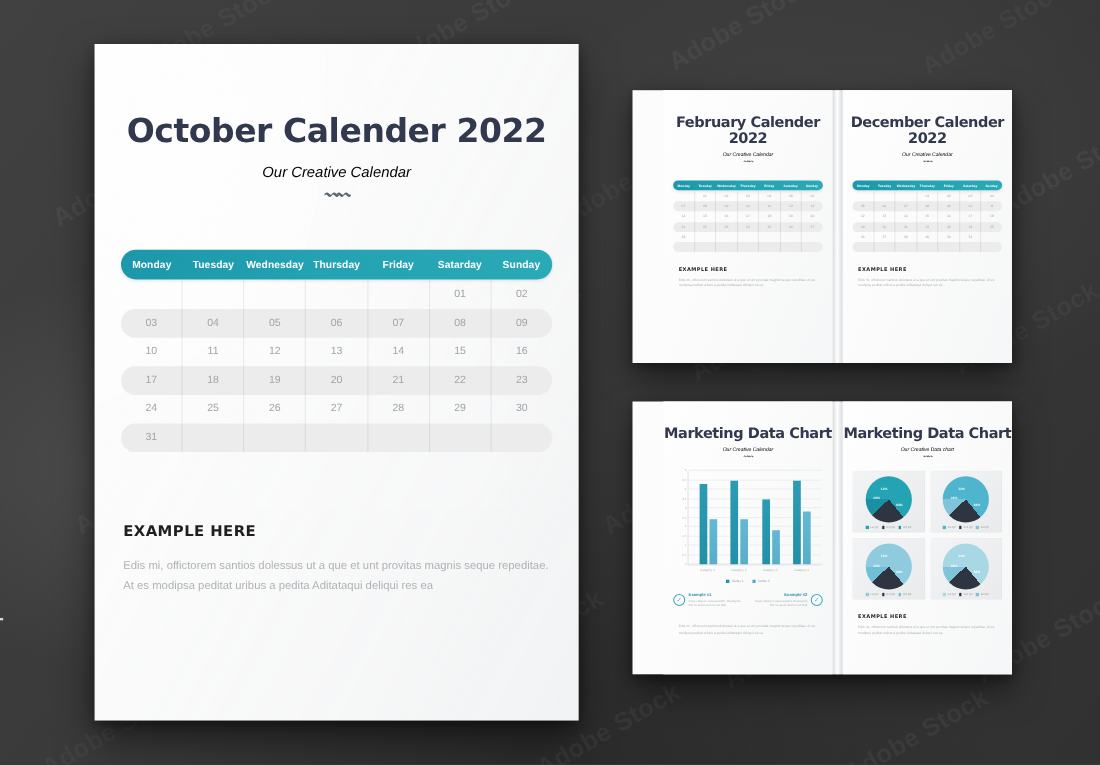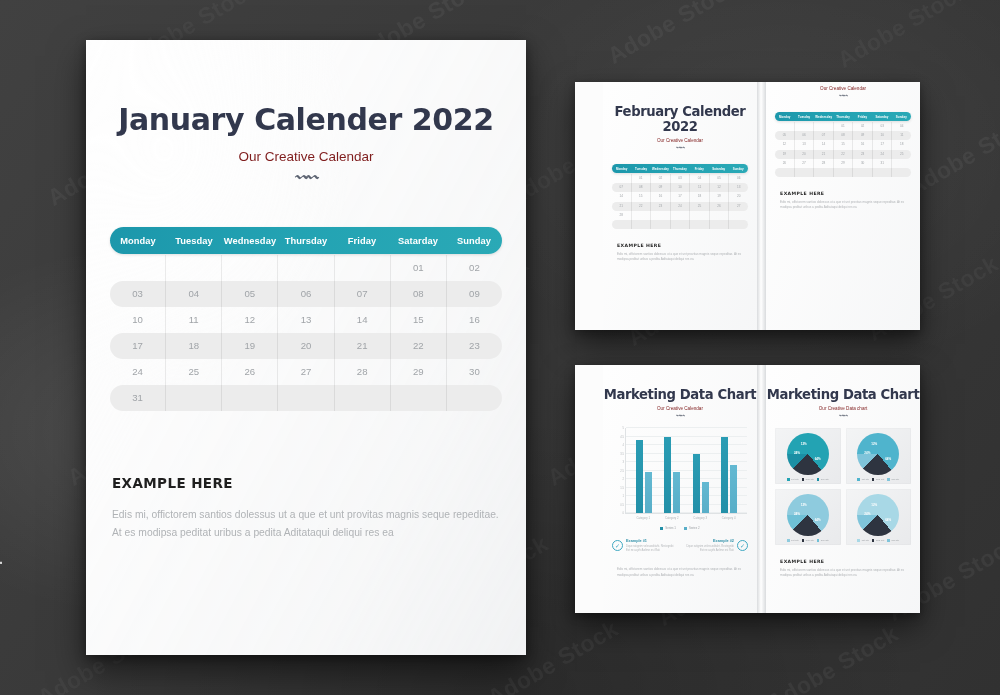--- a/index.html
+++ b/index.html
@@ -101,21 +101,22 @@
   
   .title {
     font-family: "DejaVu Sans", sans-serif;
     font-weight: bold;
     color: #32384d;
     text-align: center;
     letter-spacing: -.4px;
   }
   .subtitle {
     font-family: "Liberation Sans", sans-serif;
-    color: #7f1d1d;
+    font-style: italic;
+    color: #000000;
     text-align: center;
   }
   .squiggle { text-align: center; color: #5d6472; line-height: 1; }
 
   #page-january .title    { font-size: 30px; margin-top: 62px; }
   #page-january .subtitle { font-size: 13.5px; margin-top: 12px; }
   #page-january .squiggle { font-size: 13px; margin-top: 6px; letter-spacing: -2px; }
 
   .mini .title    { font-size: 13.2px; margin-top: 22px; }
   .mini .subtitle { font-size: 4.6px; margin-top: 4px; }
@@ -281,21 +282,21 @@
     <div class="wm" style="left: 650px; top: 570px;">Adobe Stock</div>
     <div class="wm" style="left: 880px; top: 565px;">Adobe Stock</div>
     <div class="wm dk" style="left: 30px; top: 650px;">Adobe Stock</div>
     <div class="wm" style="left: 480px; top: 650px;">Adobe Stock</div>
     <div class="wm" style="left: 760px; top: 655px;">Adobe Stock</div>
   </div>
 
 <div id="side-watermark">Adobe Stock | #479083504</div>
 
 <div class="sheet" id="page-january">
-  <div class="title">January Calender 2022</div>
+  <div class="title">October Calender 2022</div>
   <div class="subtitle">Our Creative Calendar</div>
   <div class="squiggle">〰〰</div>
 
   <div id="calendar-january">
     <div class="cal-head">
         <div class="dow">Monday</div>
         <div class="dow">Tuesday</div>
         <div class="dow">Wednesday</div>
         <div class="dow">Thursday</div>
         <div class="dow">Friday</div>
@@ -438,20 +439,21 @@
           </div>
         </div>
     </div>
     <div class="footer-block">
       <div class="footer-title">EXAMPLE HERE</div>
       <div class="footer-body">Edis mi, offictorem santios dolessus ut a que et unt provitas magnis seque repeditae. At es modipsa peditat uribus a pedita Aditataqui deliqui res ea</div>
     </div>
   </div>
   <div class="gutter"></div>
   <div class="page mini">
+    <div class="title">December Calender 2022</div>
     <div class="subtitle">Our Creative Calendar</div>
     <div class="squiggle">〰〰</div>
     <div class="mini-cal">
       <div class="cal-head">
           <div class="dow">Monday</div>
           <div class="dow">Tuesday</div>
           <div class="dow">Wednesday</div>
           <div class="dow">Thursday</div>
           <div class="dow">Friday</div>
           <div class="dow">Satarday</div>

